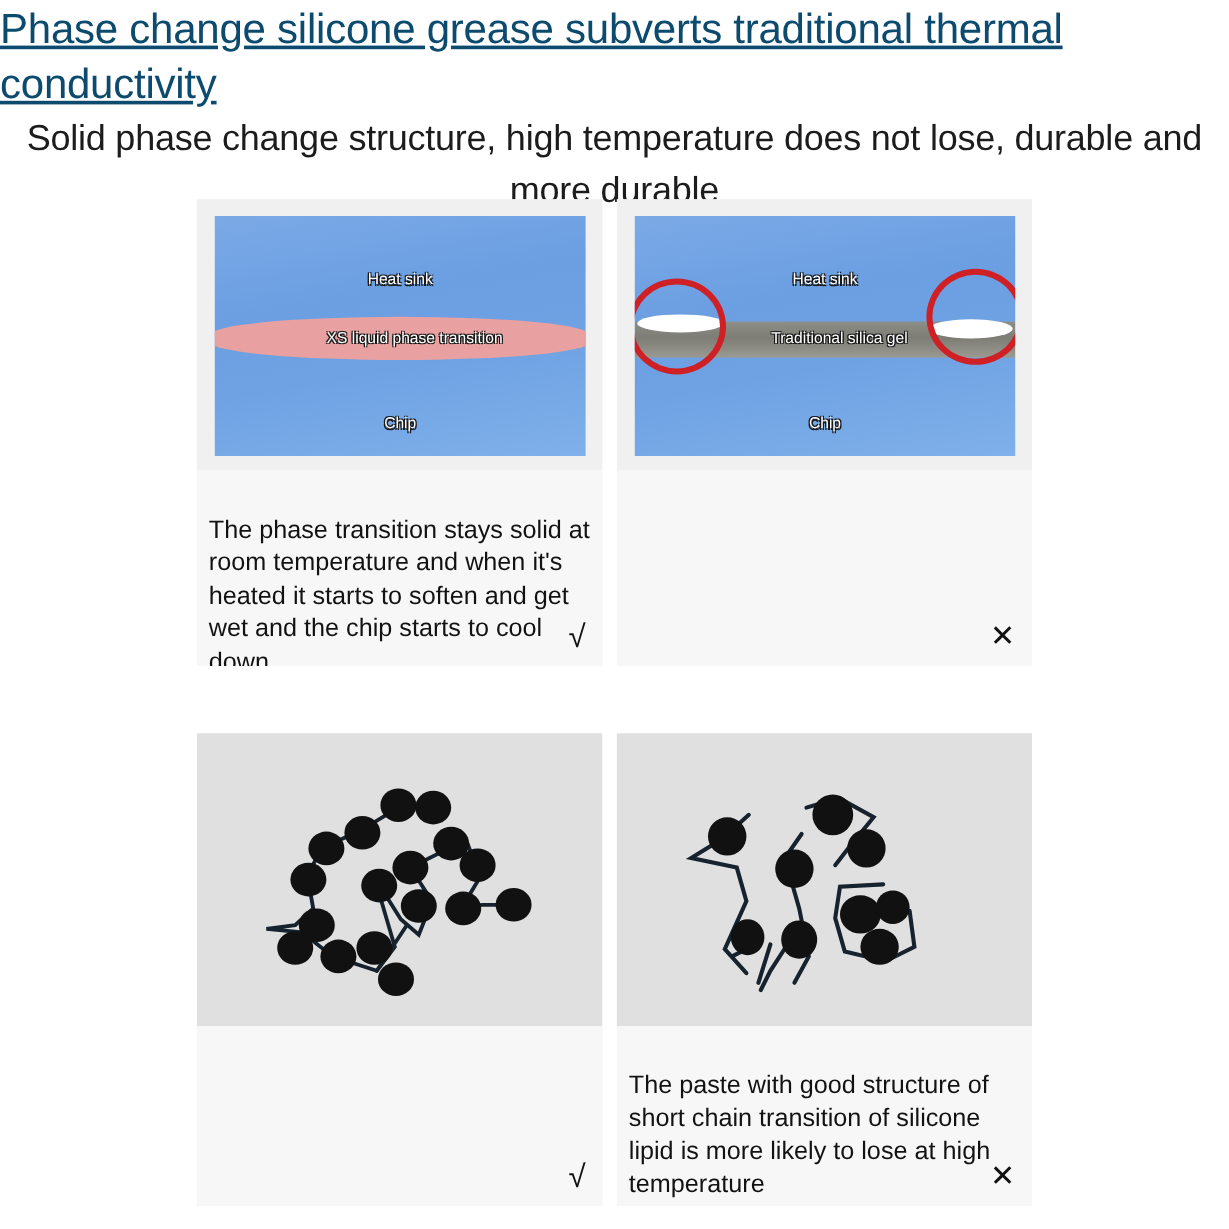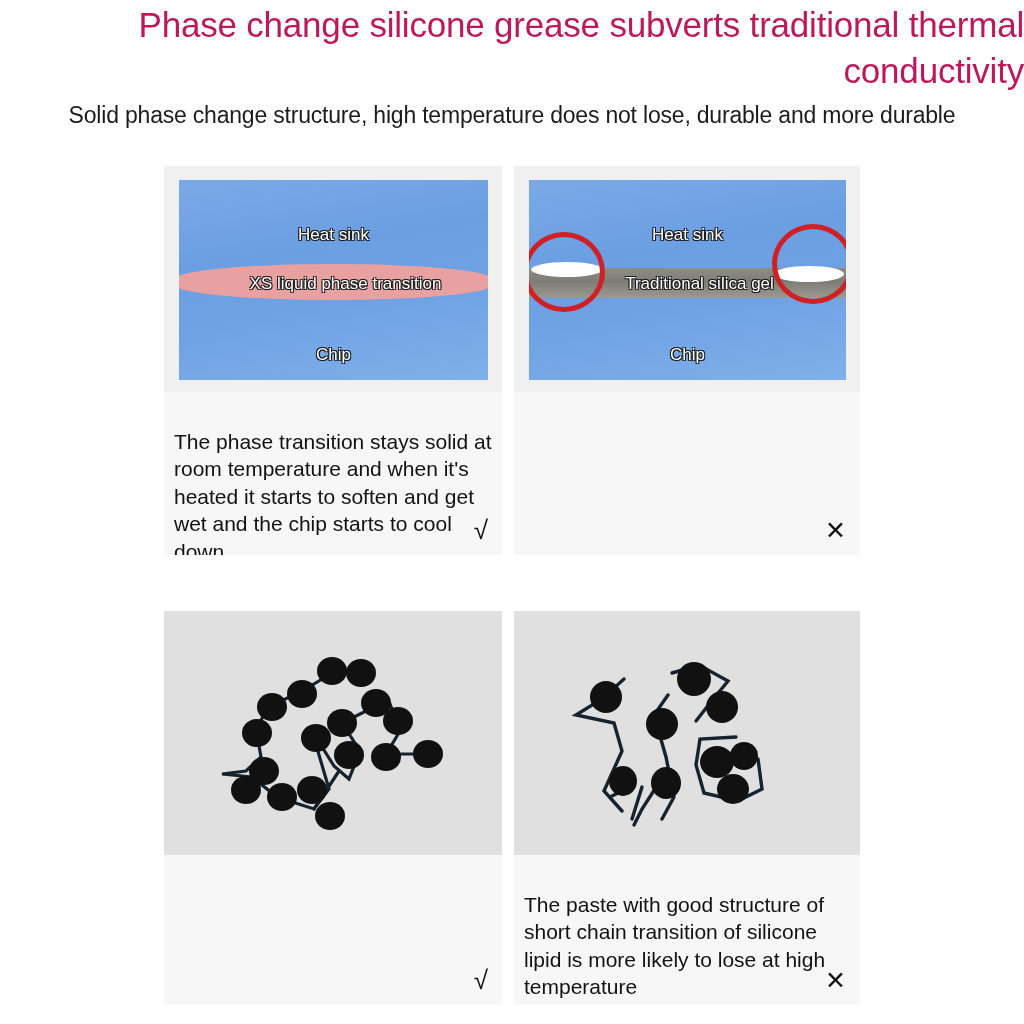--- a/index.html
+++ b/index.html
@@ -13,32 +13,33 @@
     position: relative;
     width: 1024px; height: 1024px;
     background: #ffffff;
   }
 
   
   .headline {
     position: absolute;
     left: 0; top: 2px;
     width: 1024px;
-    text-align: right;
+    text-align: left;
     font-size: 35px;
     line-height: 46px;
-    color: #be185d;
+    color: #0c4a6e;
     letter-spacing: -0.2px;
+    text-decoration: underline;
   }
   .subhead {
     position: absolute;
     left: 0; top: 94px;
     width: 1024px;
     text-align: center;
-    font-size: 23px;
+    font-size: 30px;
     line-height: 43px;
     color: #1c1c1c;
     letter-spacing: -0.2px;
   }
 
   
   .grid {
     position: absolute;
     left: 164px;
     top: 166px;
@@ -69,21 +70,21 @@
     position: relative;
     width: 100%;
     height: 100%;
     background: linear-gradient(170deg, #7ba9e6 0%, #6b9fe2 35%, #6fa2e3 60%, #7fb0ea 100%);
     overflow: hidden;
   }
   .bluebox .lbl {
     position: absolute;
     width: 100%;
     text-align: center;
-    font-size: 17px;
+    font-size: 13px;
     color: #ffffff;
     text-shadow: -1px -1px 0 #1a1a1a, 1px -1px 0 #1a1a1a,
                  -1px 1px 0 #1a1a1a, 1px 1px 0 #1a1a1a;
     white-space: nowrap;
   }
   .bluebox .lbl.heat  { top: 45px; }
   .bluebox .lbl.chip  { top: 165px; }
   .bluebox .lbl.mid   { top: 94px; margin-left: 12px; }
 
   

